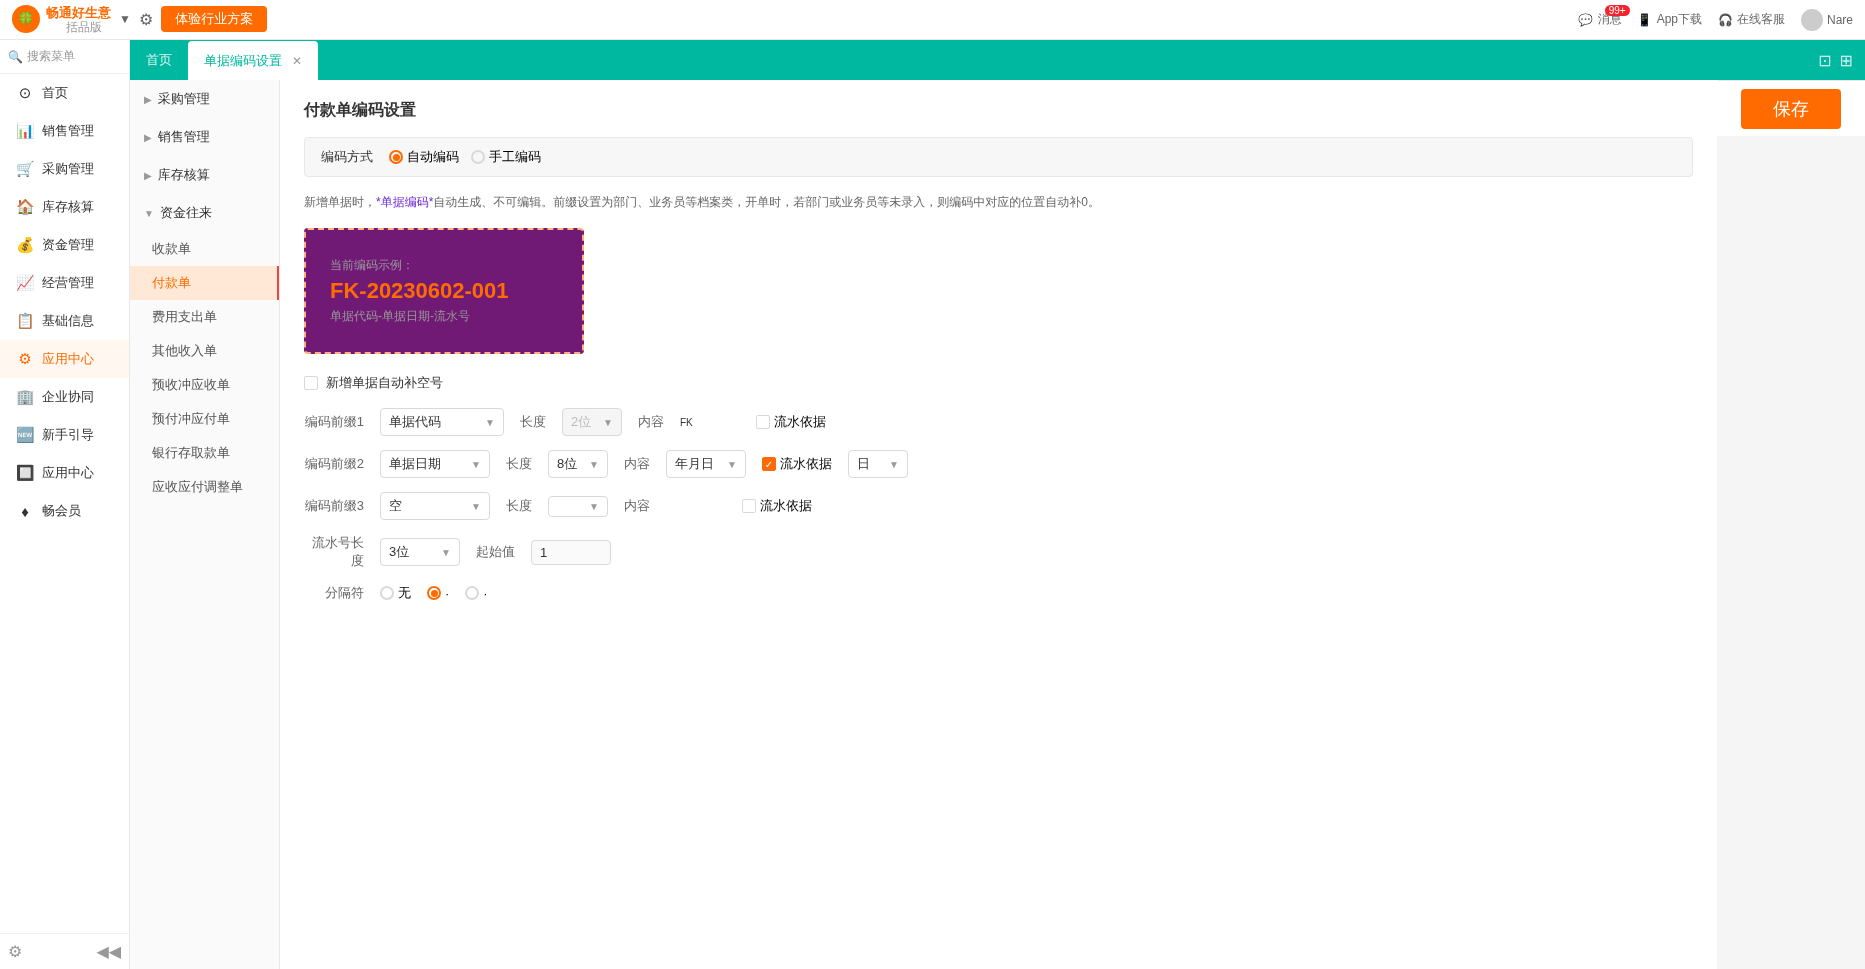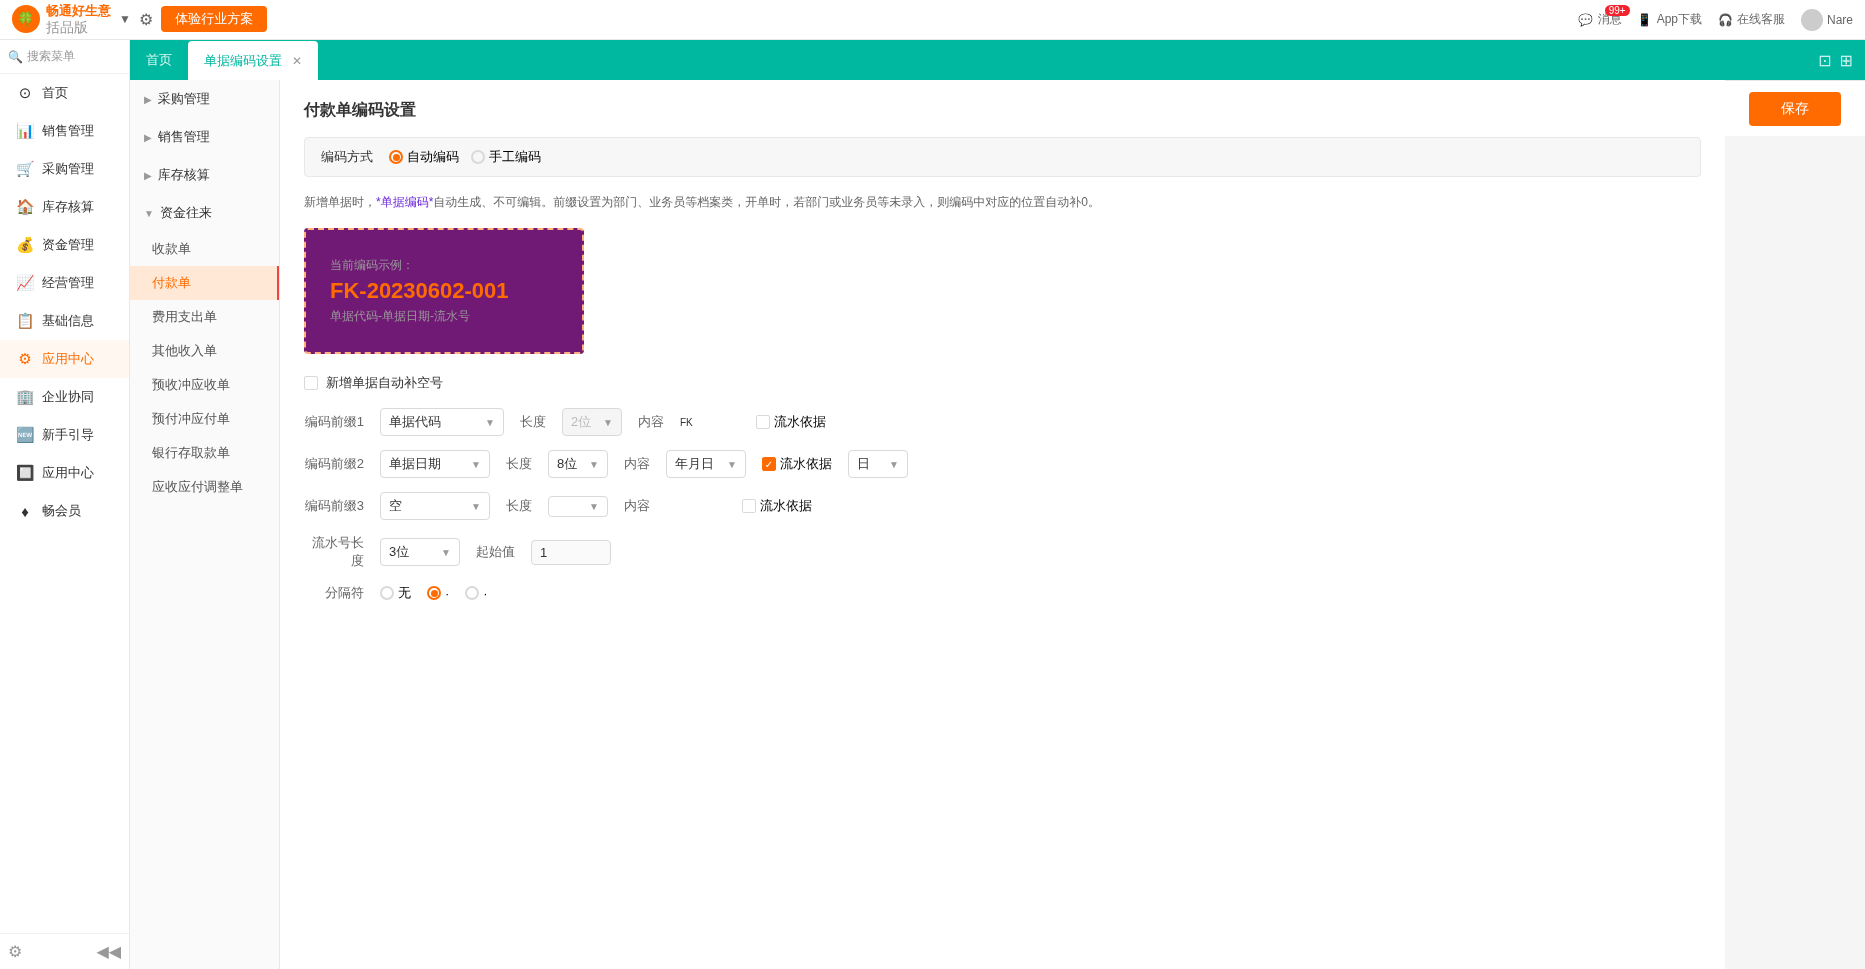--- a/index.html
+++ b/index.html
@@ -89,32 +89,32 @@
     .form-select-arrow { color: #999; font-size: 10px; }
     .form-input { border: 1px solid #d9d9d9; border-radius: 4px; padding: 4px 8px; font-size: 13px; color: #333; background: #fafafa; min-width: 40px; }
     .content-label { color: #666; font-size: 13px; flex-shrink: 0; }
     .content-value { color: #333; font-size: 10px; min-width: 60px; }
     .liushui-checkbox { display: flex; align-items: center; gap: 4px; cursor: pointer; font-size: 13px; }
     .checkbox-tick { width: 14px; height: 14px; border: 1px solid #d9d9d9; border-radius: 2px; display: flex; align-items: center; justify-content: center; }
     .checkbox-tick.checked { background: #ff6b00; border-color: #ff6b00; color: #fff; font-size: 10px; }
 
     
     .page-footer { background: #fff; border-top: 1px solid #e8e8e8; height: 56px; display: flex; align-items: center; justify-content: flex-end; padding: 0 24px; flex-shrink: 0; }
-    .save-btn { background: #ff6b00; color: #fff; border: none; border-radius: 4px; padding: 8px 32px; font-size: 14px; cursor: pointer; }
+    .save-btn { background: #ff6b00; color: #fff; border: none; border-radius: 4px; padding: 8px 32px; font-size: 18px; cursor: pointer; }
   </style>
 </head>
 <body>
 
 <div class="topbar">
   <div class="topbar-left">
     <div class="topbar-brand">
       <div class="brand-icon">🍀</div>
       <div style="display:flex;flex-direction:column;line-height:1.2;">
         <span style="font-size:13px;font-weight:bold;color:#ff6b00;">畅通好生意</span>
-        <span style="font-size:14px;color:#999;">括品版</span>
+        <span style="font-size:12px;color:#999;margin-left:20px;">括品版</span>
       </div>
     </div>
     <div class="topbar-controls">
       <div class="topbar-dropdown">
         <span>▼</span>
       </div>
       <div class="topbar-gear">⚙</div>
       <button class="topbar-btn">体验行业方案</button>
     </div>
   </div>

